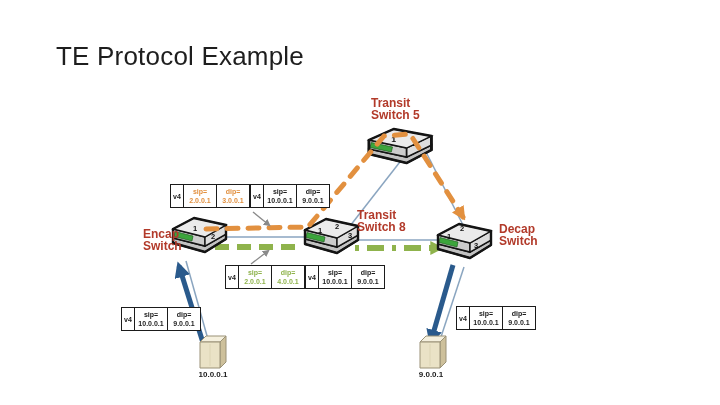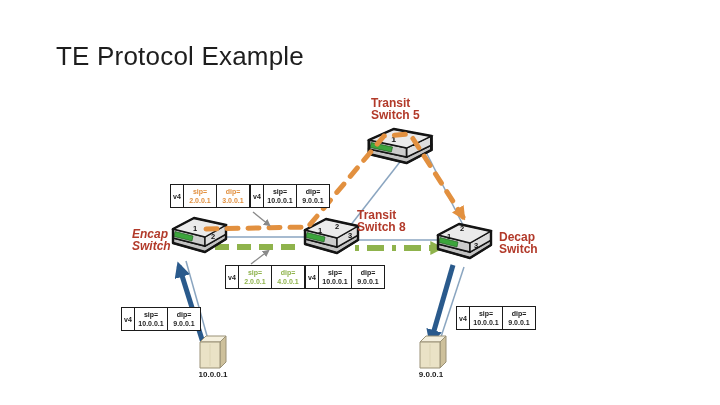--- a/index.html
+++ b/index.html
@@ -131,33 +131,33 @@
     </g>
 
     <path d="M206,229 L308,227 L384,136 L410,134 L463,217" stroke="#E2903F" stroke-width="5" fill="none" stroke-dasharray="11 10" stroke-linecap="round" stroke-linejoin="round" marker-end="url(#mOrange)"></path>
 
     <g stroke="#8a8a8a" stroke-width="1.3" fill="none">
       <path d="M253,212 L269,225" marker-end="url(#mGray)"></path>
       <path d="M251,264 L268,251" marker-end="url(#mGray)"></path>
     </g>
   </svg>
 
-  <div class="sw-label" style="left:132px;top:229px;font-style:italic;">
+  <div class="sw-label" style="left:143px;top:229px;">
     <div>Encap</div>
     <div>Switch</div>
   </div>
   <div class="sw-label" style="left:357px;top:210px;">
     <div>Transit</div>
     <div>Switch 8</div>
   </div>
   <div class="sw-label" style="left:371px;top:98px;">
     <div>Transit</div>
     <div>Switch 5</div>
   </div>
-  <div class="sw-label" style="left:499px;top:232px;">
+  <div class="sw-label" style="left:499px;top:224px;">
     <div>Decap</div>
     <div>Switch</div>
   </div>
 
   <div class="pt" style="left:170px;top:184px;">
     <div class="pg">
       <div class="pc v4" data-color="black">
         <span>v4</span>
           <span></span>
       </div>

